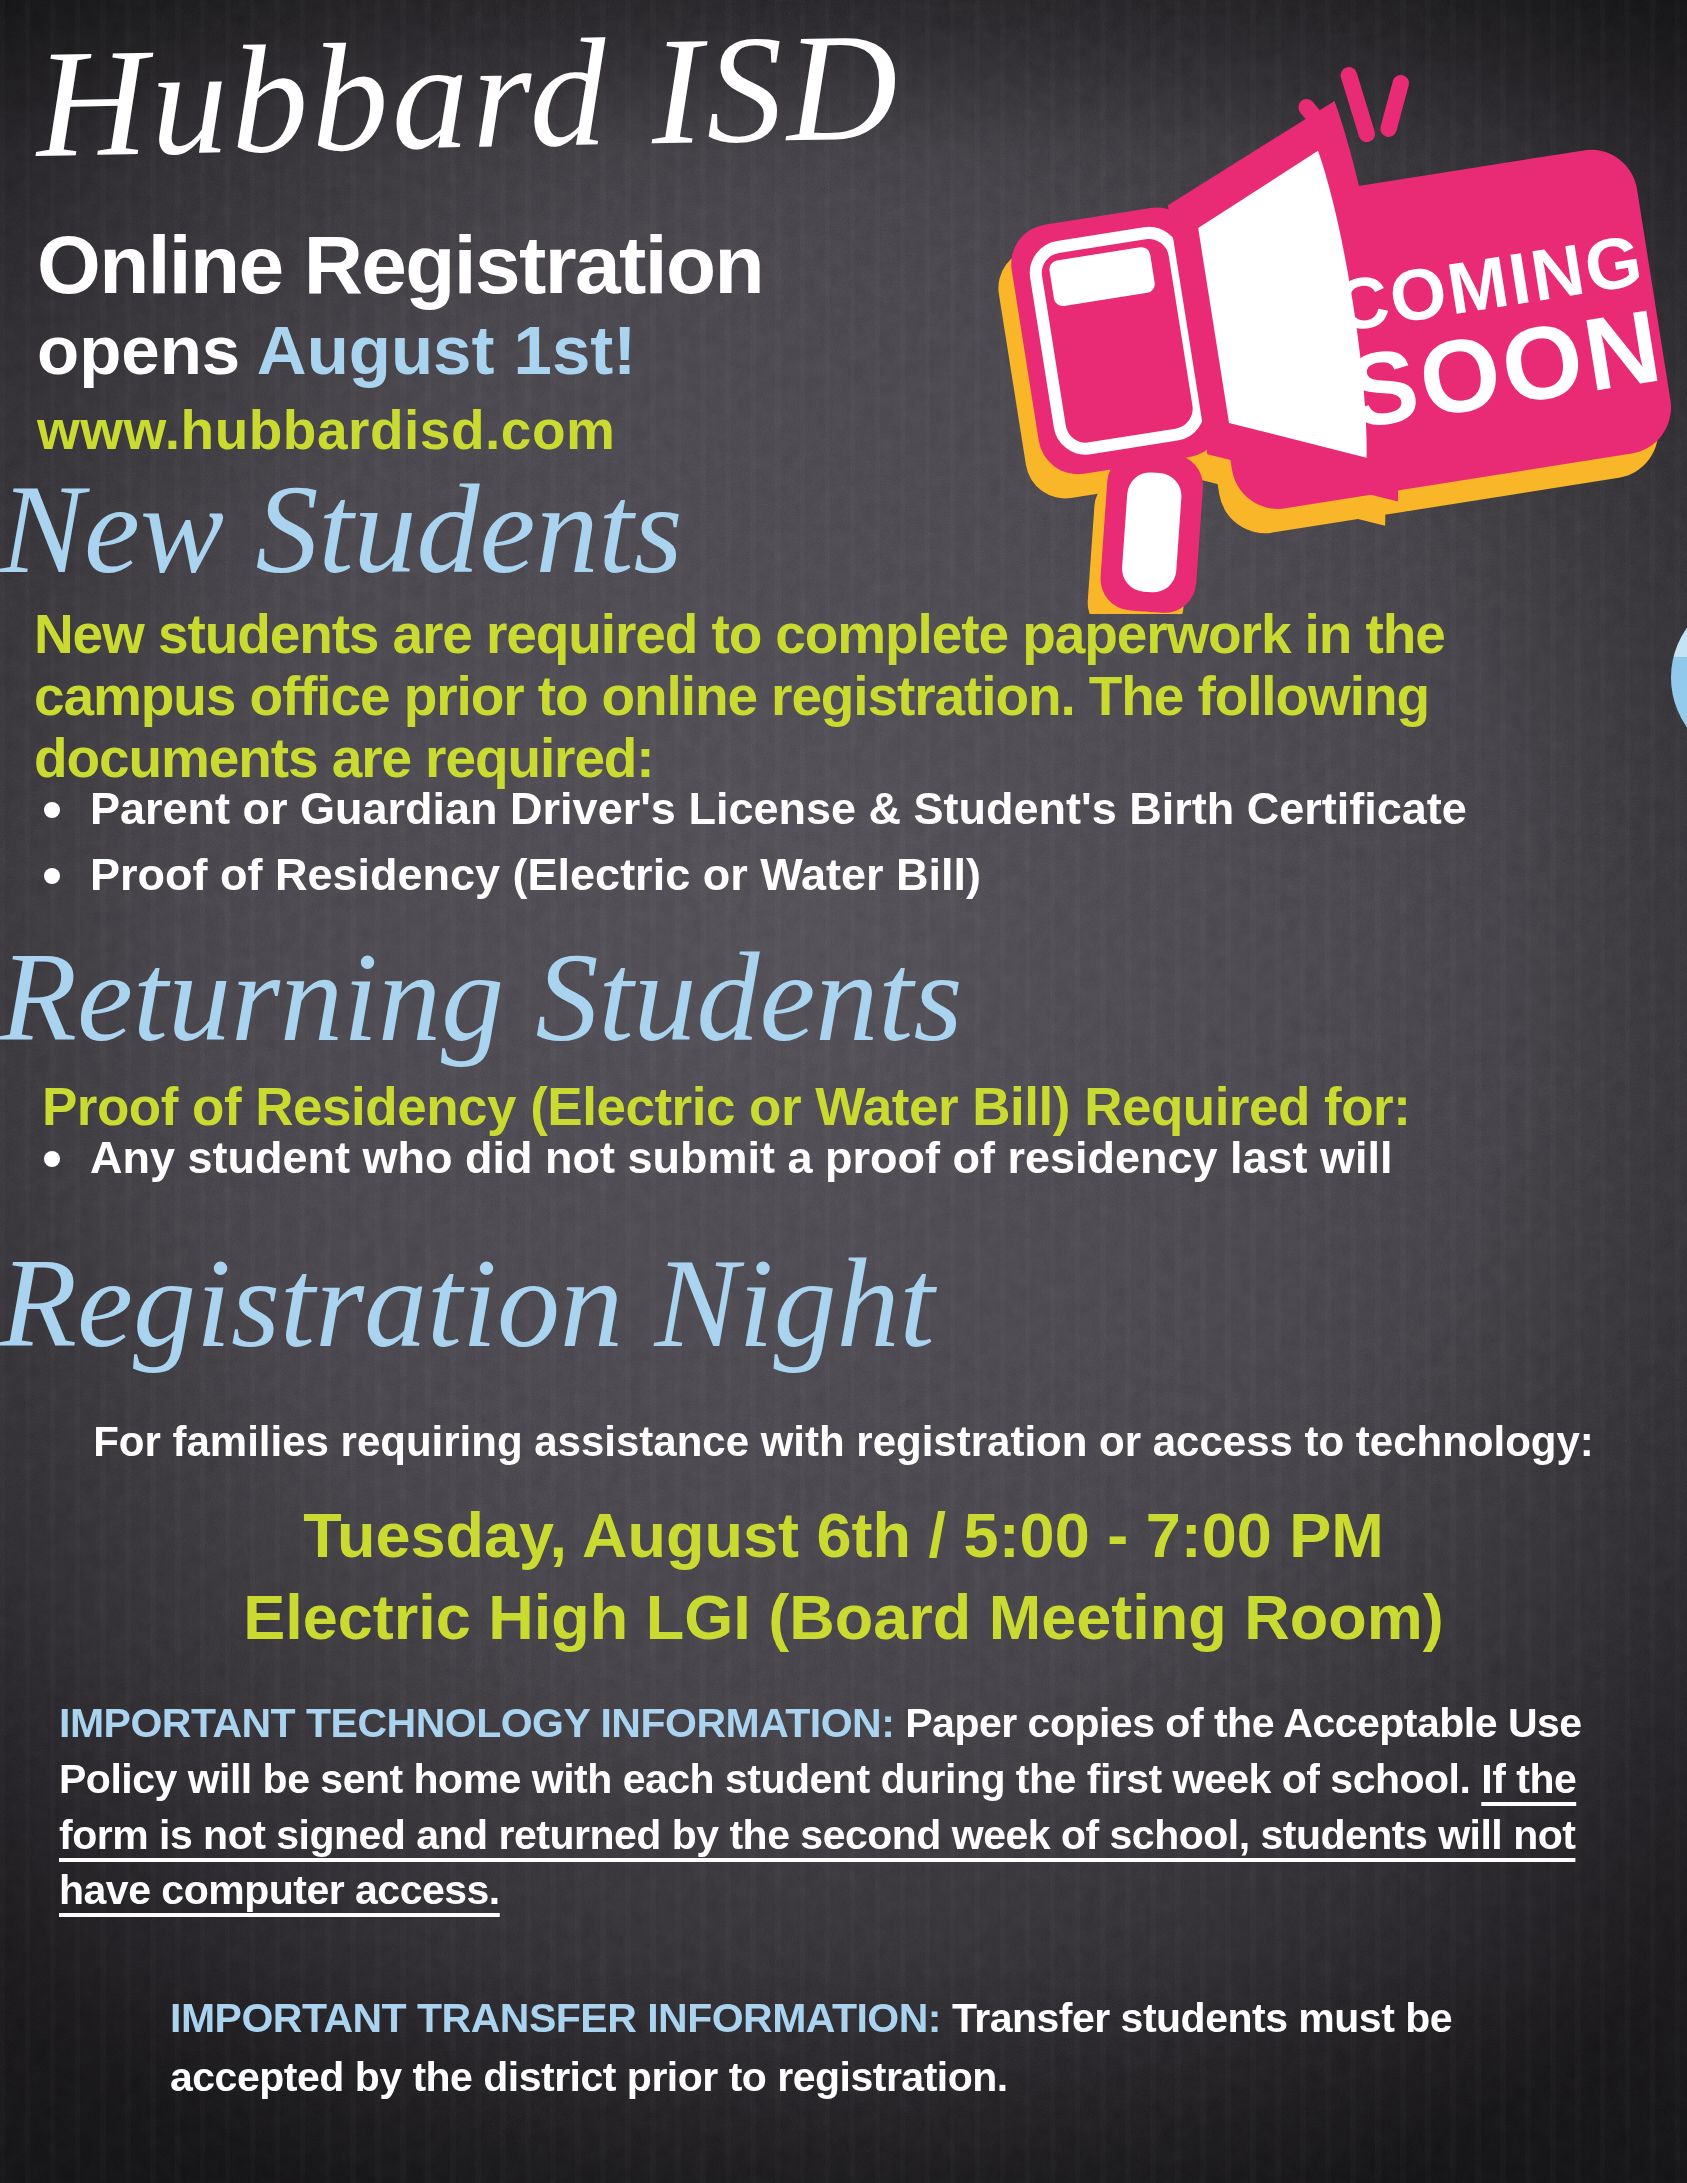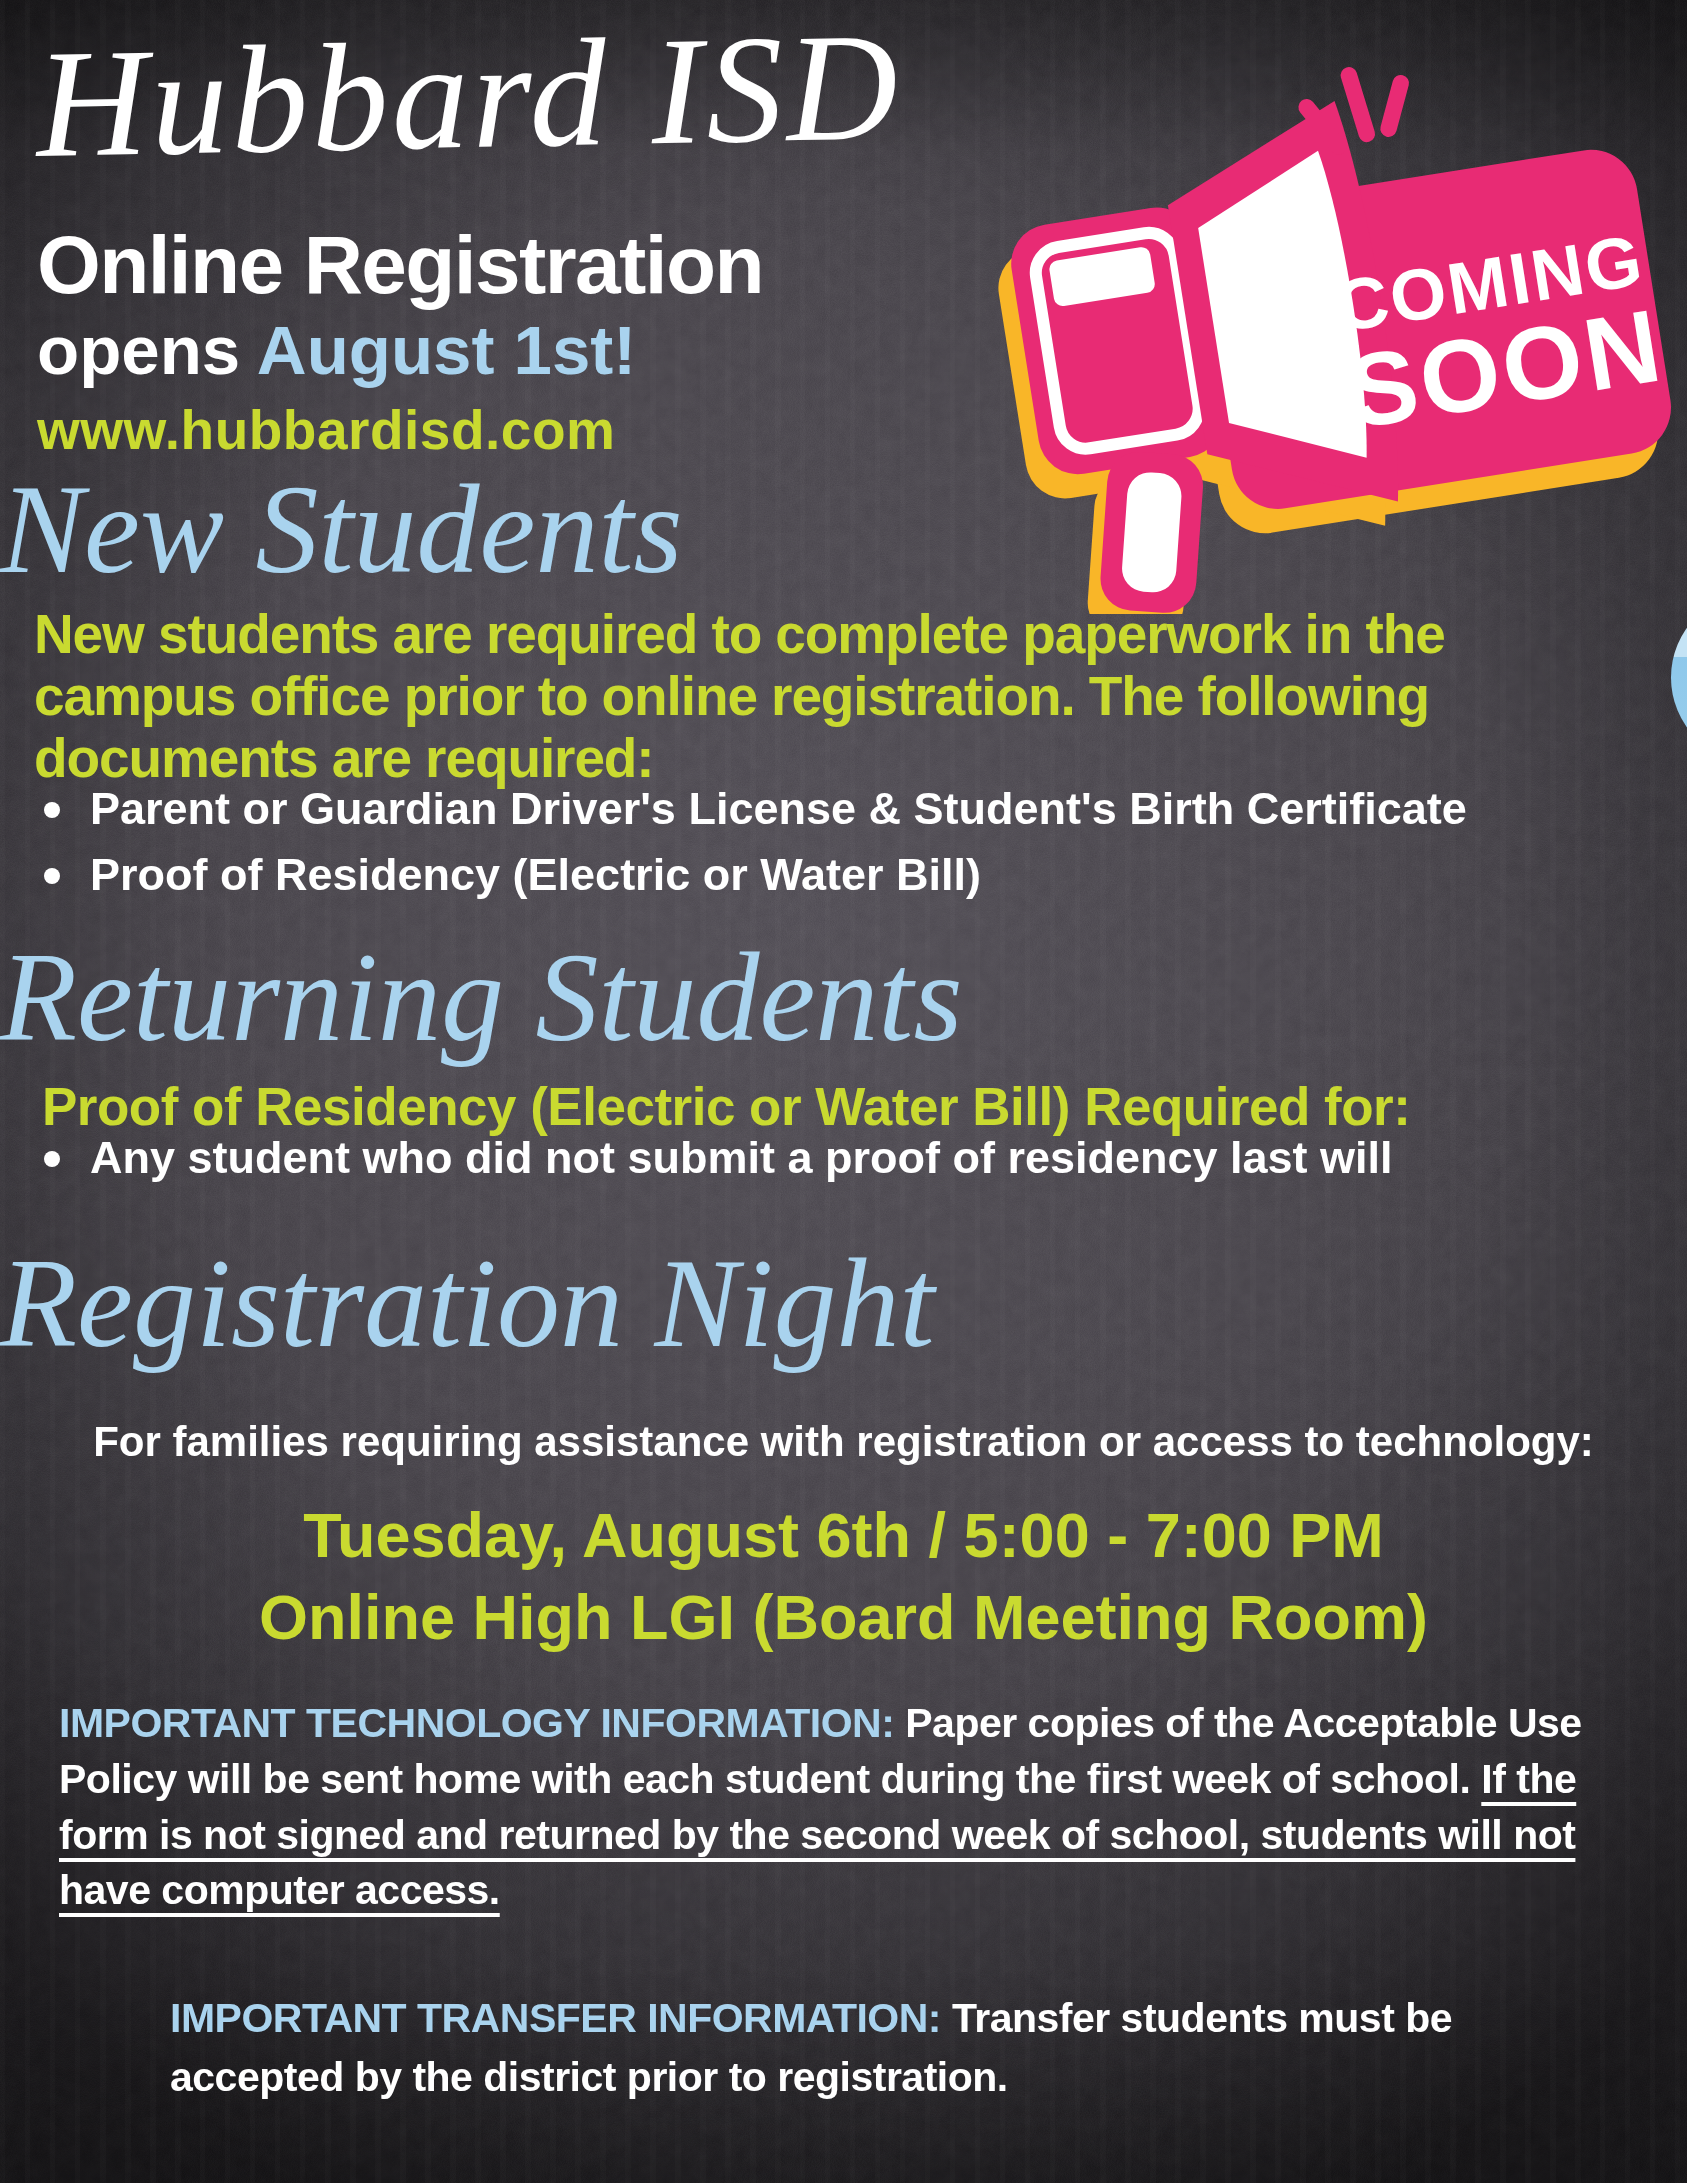--- a/index.html
+++ b/index.html
@@ -134,20 +134,20 @@
 
   <h2 class="layer script heading h-rs">Returning Students</h2>
   <p class="layer intro-rs">Proof of Residency (Electric or Water Bill) Required for:</p>
   <ul class="layer bullets list-rs">
     <li>Any student who did not submit a proof of residency last will</li>
   </ul>
 
   <h2 class="layer script heading h-rn">Registration Night</h2>
   <p class="layer center intro-rn">For families requiring assistance with registration or access to technology:</p>
   <div class="layer center datetime">Tuesday, August 6th / 5:00 - 7:00 PM</div>
-  <div class="layer center location">Online High LGI (Board Meeting Room)</div>
+  <div class="layer center location">Electric High LGI (Board Meeting Room)</div>
 
   <p class="layer info info-tech"><span class="label">IMPORTANT TECHNOLOGY INFORMATION:</span><span> Paper copies of the Acceptable Use Policy will be sent home with each student during the first week of school. </span><span class="ul">If the form is not signed and returned by the second week of school, students will not have computer access.</span></p>
 
   <p class="layer info info-transfer"><span class="label">IMPORTANT TRANSFER INFORMATION:</span><span> Transfer students must be accepted by the district prior to registration.</span></p>
 
 </div>
 
 
 </body></html>

